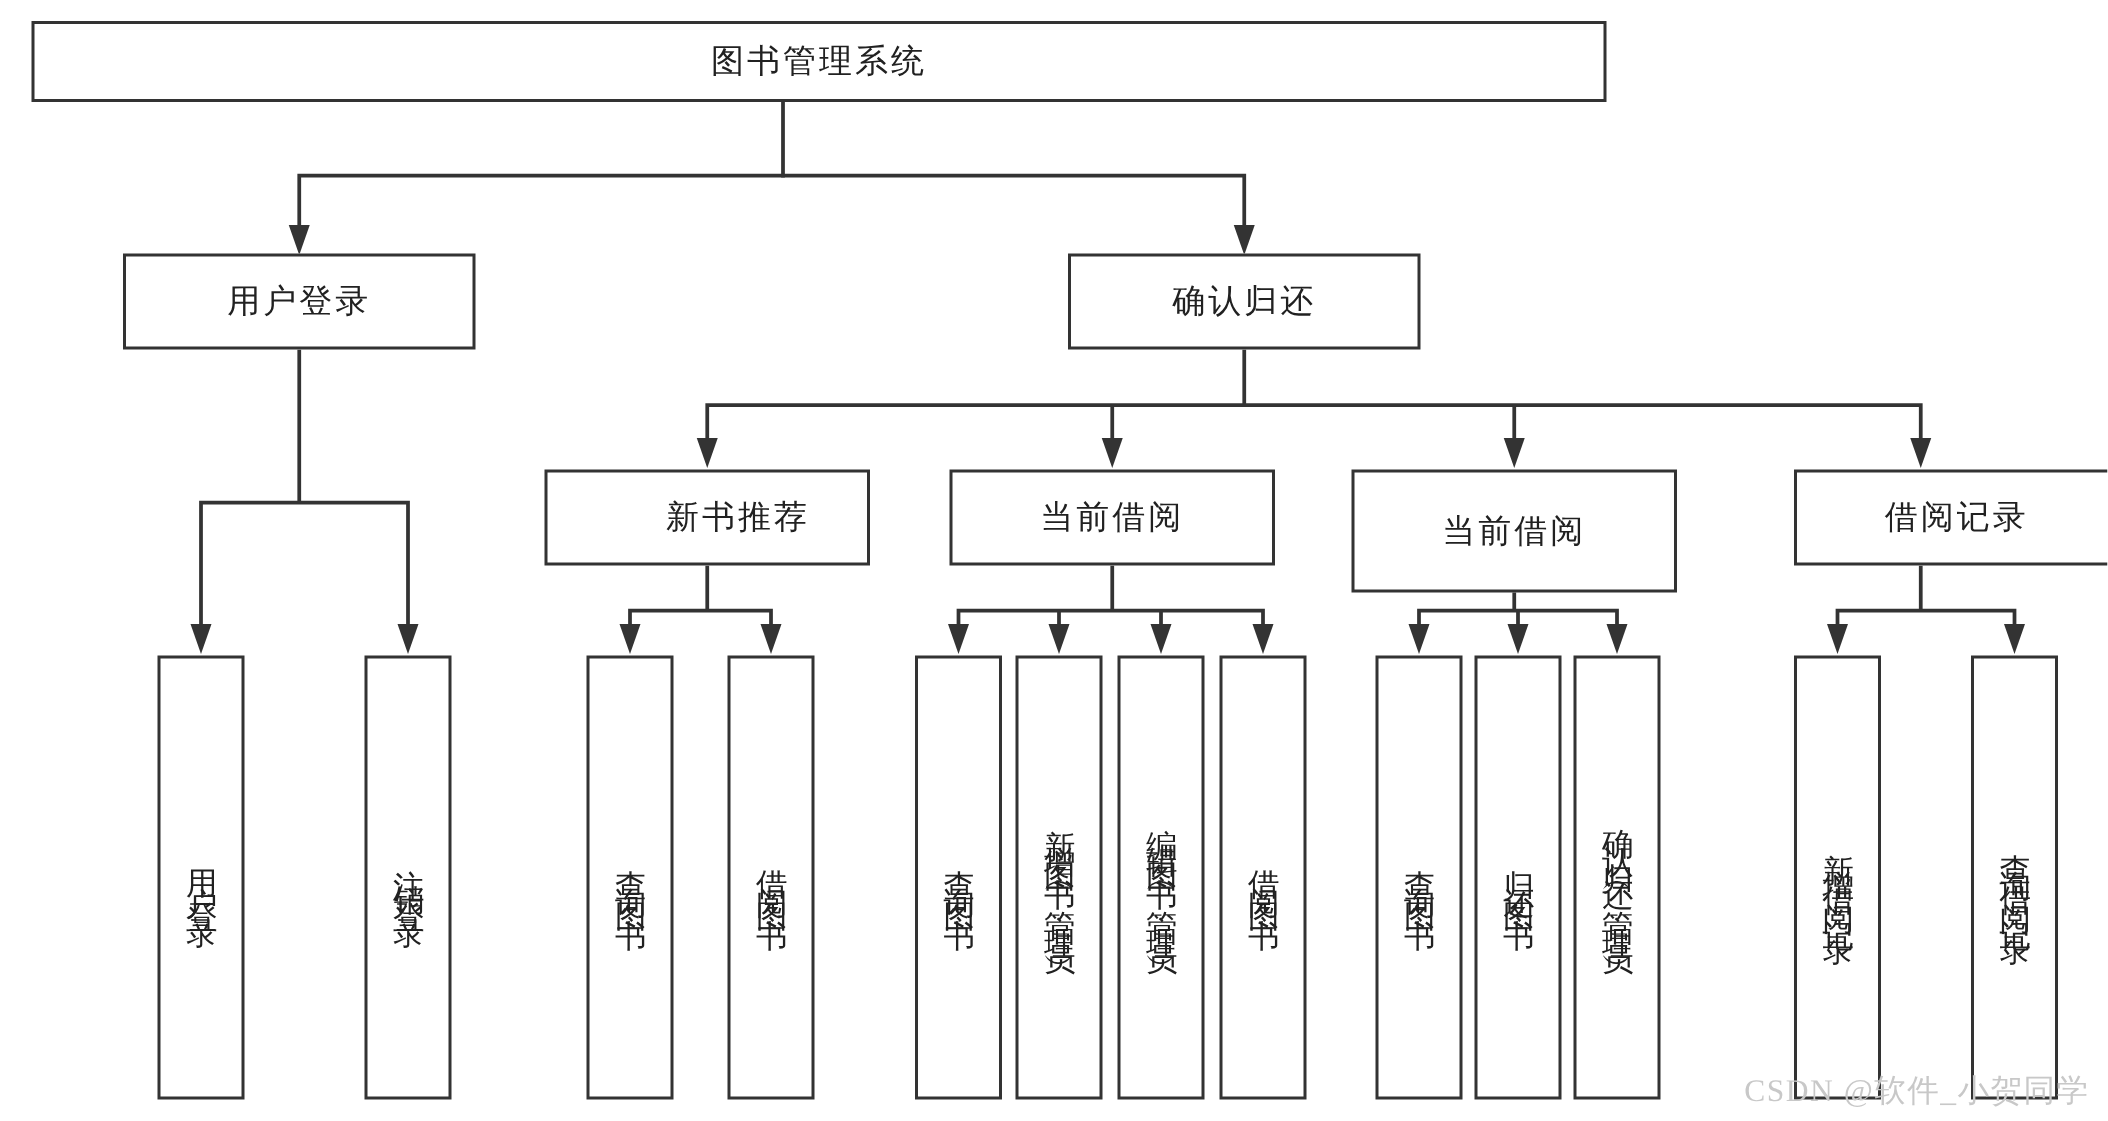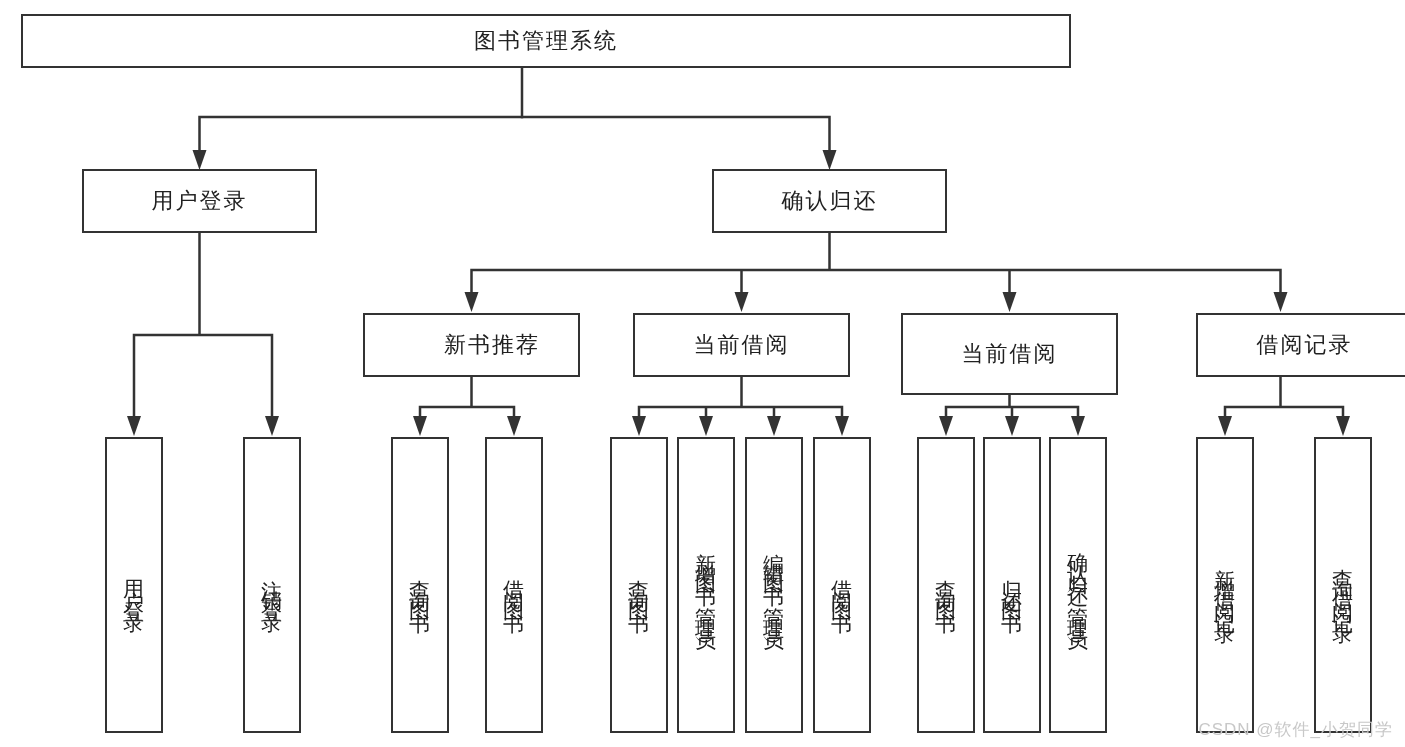--- a/index.html
+++ b/index.html
@@ -50,24 +50,25 @@
   .node.leaf .vtext {
     writing-mode: vertical-rl;
     text-orientation: mixed;
     letter-spacing: 11px;
     line-height: 1.1;
   }
   .watermark {
     position: absolute;
     right: 12px;
     bottom: 6px;
-    font-size: 17px;
+    font-size: 21px;
     color: #c8c8c8;
     letter-spacing: 1px;
     white-space: nowrap;
+    font-family: Liberation Serif, serif;
   }
 </style>
 </head>
 <body>
 
 <div class="canvas">
 
   <svg class="connectors" viewBox="0 0 1405 747" xmlns="http://www.w3.org/2000/svg">
     <g>
       <path d="M522 68 V118.5 M198.25 117 H830.75 M199.5 117 V153 M829.5 117 V153"></path>

